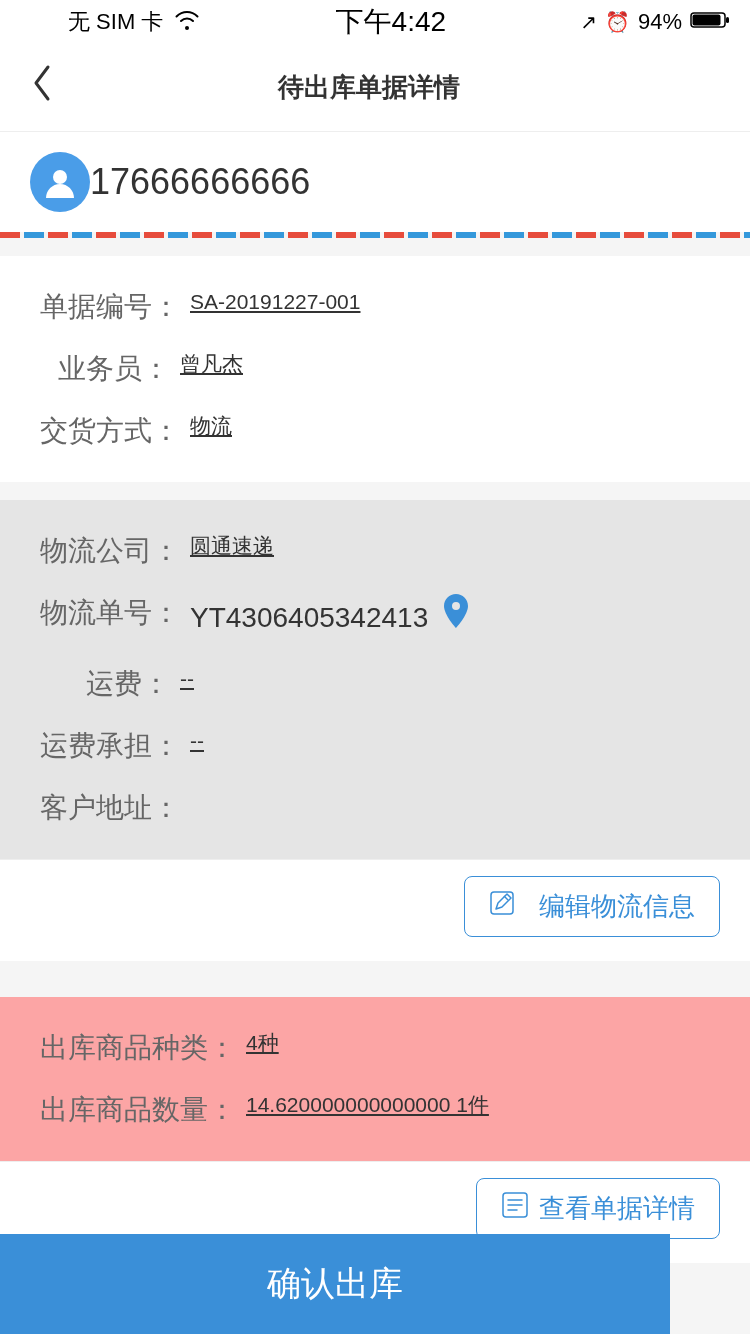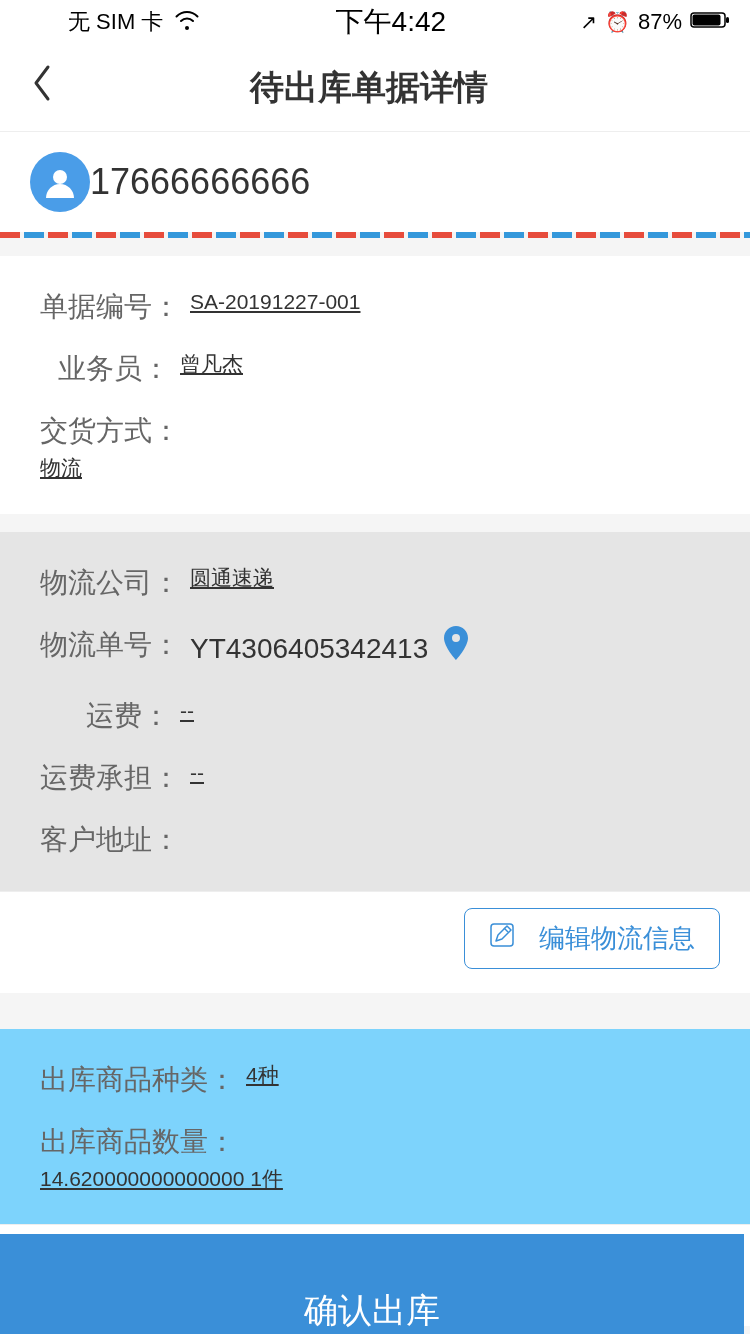--- a/index.html
+++ b/index.html
@@ -39,21 +39,21 @@
     }
     .nav-back {
       font-size: 36px;
       color: #333;
       cursor: pointer;
       padding-right: 20px;
     }
     .nav-title {
       flex: 1;
       text-align: center;
-      font-size: 34px;
+      font-size: 26px;
       font-weight: 600;
       color: #333;
     }
     .nav-placeholder { width: 56px; }
 
     
     .dashed-divider {
       height: 6px;
       background: repeating-linear-gradient(
         90deg,
@@ -94,21 +94,21 @@
       margin-top: 18px;
       padding: 30px 40px;
     }
 
     .info-row {
       display: flex;
       align-items: flex-start;
       margin-bottom: 20px;
       line-height: 1.5;
     }
-    .info-row:last-child { margin-bottom: 0; flex-direction: column; }
+    .info-row:last-child { margin-bottom: 0; }
     .info-label {
       color: #666;
       font-size: 28px;
       min-width: 140px;
       text-align: right;
       padding-right: 10px;
       flex-shrink: 0;
     }
     .info-value {
       color: #333;
@@ -153,21 +153,21 @@
       padding: 12px 24px;
       font-size: 26px;
       display: flex;
       align-items: center;
       gap: 24px;
       cursor: pointer;
     }
 
     
     .goods-section {
-      background: #7dd3fc;
+      background: #fca5a5;
       margin-top: 18px;
       padding: 30px 40px;
     }
     .view-detail-row {
       display: flex;
       justify-content: flex-end;
       padding: 16px 30px 24px;
       background: #fff;
       border-top: 1px solid #eee;
     }
@@ -187,25 +187,25 @@
     
     .content-spacer {
       height: 160px;
     }
 
     
     .confirm-btn-bar {
       position: fixed;
       bottom: 0;
       left: 0;
-      width: 744px;
+      width: 670px;
       background: #3a8fd8;
       height: 100px;
       display: flex;
-      align-items: flex-end;
+      align-items: center;
       justify-content: center;
       cursor: pointer;
     }
     .confirm-btn-text {
       color: #fff;
       font-size: 34px;
       font-weight: 500;
     }
   </style>
 </head>
@@ -219,21 +219,21 @@
         <path d="M14 18a2 2 0 110 4 2 2 0 010-4z" fill="#000"></path>
         <path d="M8 13c1.6-1.6 3.8-2.6 6-2.6s4.4 1 6 2.6" stroke="#000" stroke-width="2" stroke-linecap="round" fill="none"></path>
         <path d="M3.5 8.5C6.3 5.7 10 4 14 4s7.7 1.7 10.5 4.5" stroke="#000" stroke-width="2" stroke-linecap="round" fill="none"></path>
       </svg>
     </span>
   </div>
   <div class="status-bar-center">下午4:42</div>
   <div class="status-bar-right">
     <span style="font-size:20px;">↗</span>
     <span style="font-size:20px;">⏰</span>
-    <span style="font-size:22px;">87%</span>
+    <span style="font-size:22px;">94%</span>
     <span>
       <svg width="40" height="20" viewBox="0 0 40 20">
         <rect x="1" y="3" width="34" height="14" rx="3" stroke="#000" stroke-width="1.5" fill="none"></rect>
         <rect x="2.5" y="4.5" width="28" height="11" rx="2" fill="#000"></rect>
         <rect x="36" y="7" width="3" height="6" rx="1.5" fill="#000"></rect>
       </svg>
     </span>
   </div>
 </div>
 

